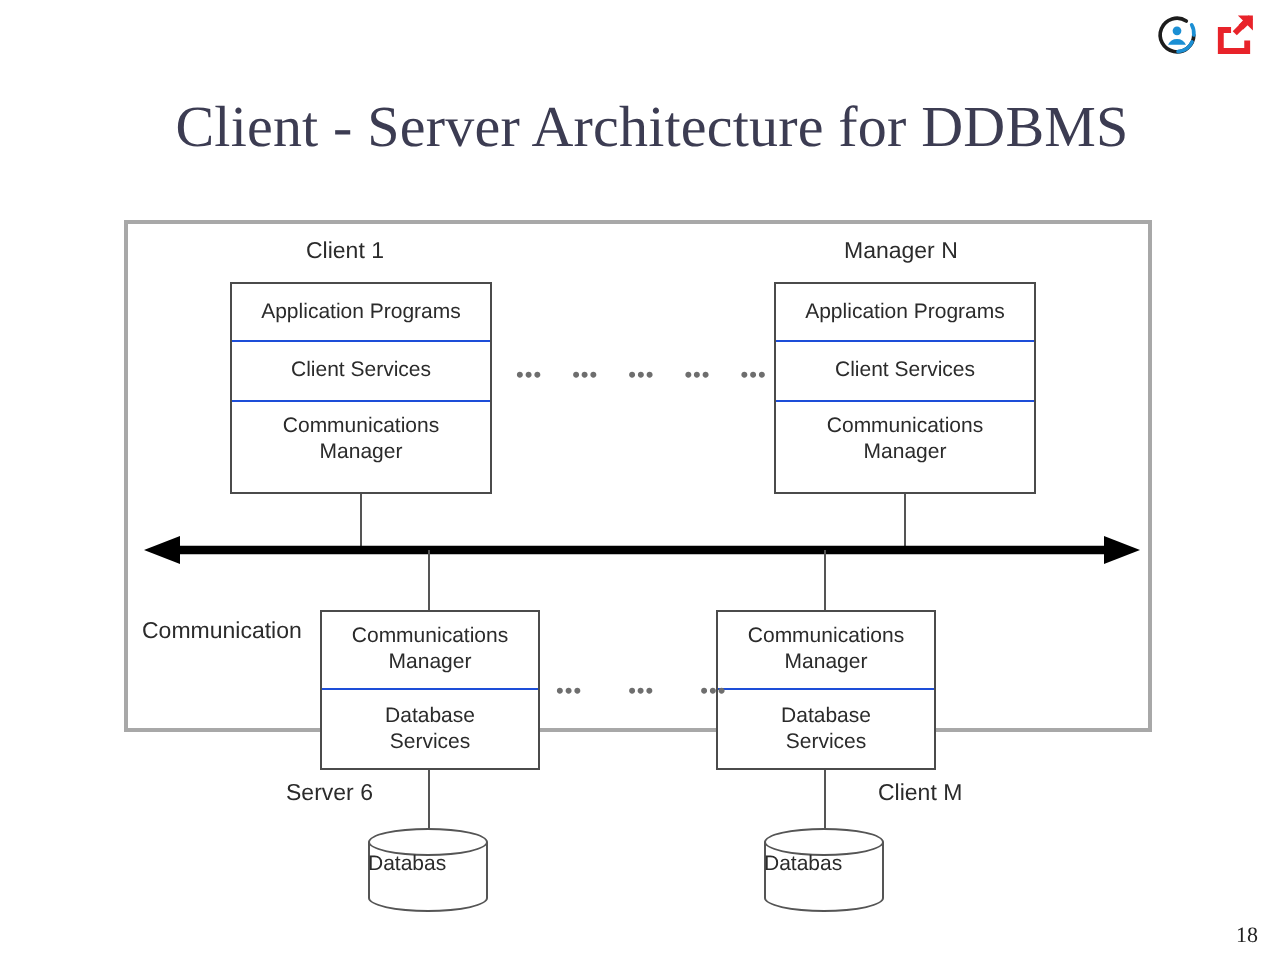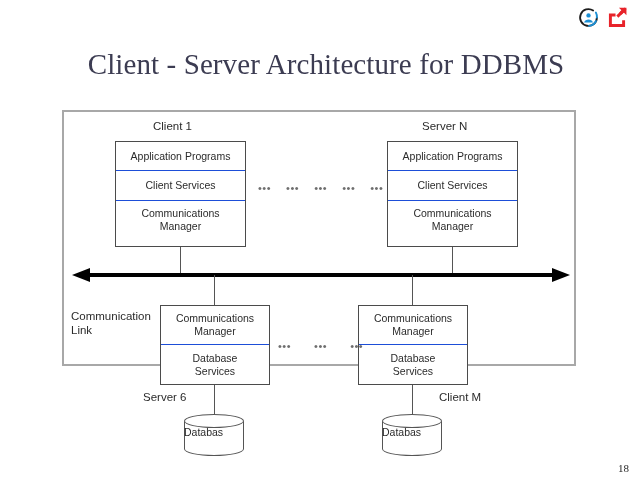--- a/index.html
+++ b/index.html
@@ -204,21 +204,21 @@
     <div class="stack" style="left:51px; top:29px; width:131px; height:106px;">
       <div class="cell divider" style="height:30px;">Application Programs</div>
       <div class="cell divider" style="height:30px;">Client Services</div>
       <div class="cell" style="height:46px; flex-direction:column; justify-content:flex-start; padding-top:6px;">
         <span>Communications</span>
         <span>Manager</span>
       </div>
     </div>
     <div class="vline" style="left:116px; top:135px; height:29px;"></div>
 
-    <div class="label" style="left:358px; top:8px; font-size:11.5px;">Server N</div>
+    <div class="label" style="left:358px; top:8px; font-size:11.5px;">Manager N</div>
 
     <div class="stack" style="left:323px; top:29px; width:131px; height:106px;">
       <div class="cell divider" style="height:30px;">Application Programs</div>
       <div class="cell divider" style="height:30px;">Client Services</div>
       <div class="cell" style="height:46px; flex-direction:column; justify-content:flex-start; padding-top:6px;">
         <span>Communications</span>
         <span>Manager</span>
       </div>
     </div>
     <div class="vline" style="left:388px; top:135px; height:29px;"></div>
@@ -232,21 +232,20 @@
     </div>
 
     <svg class="comm-arrow" width="514" height="22" viewBox="0 0 514 22" style="left:0; top:152px;">
       <line x1="22" y1="11" x2="492" y2="11" stroke="#000000" stroke-width="4.2"></line>
       <polygon points="8,11 26,4 26,18" fill="#000000"></polygon>
       <polygon points="506,11 488,4 488,18" fill="#000000"></polygon>
     </svg>
 
     <div class="label multi" style="left:7px; top:176px; width:110px; font-size:11.5px;margin-top:21px;">
       <div>Communication</div>
-      <div>Link</div>
     </div>
 
     <div class="vline" style="left:150px; top:163px; height:30px;"></div>
 
     <div class="stack" style="left:96px; top:193px; width:110px; height:80px;">
       <div class="cell divider" style="height:40px; flex-direction:column;">
         <span>Communications</span>
         <span>Manager</span>
       </div>
       <div class="cell" style="height:40px; flex-direction:column;">

